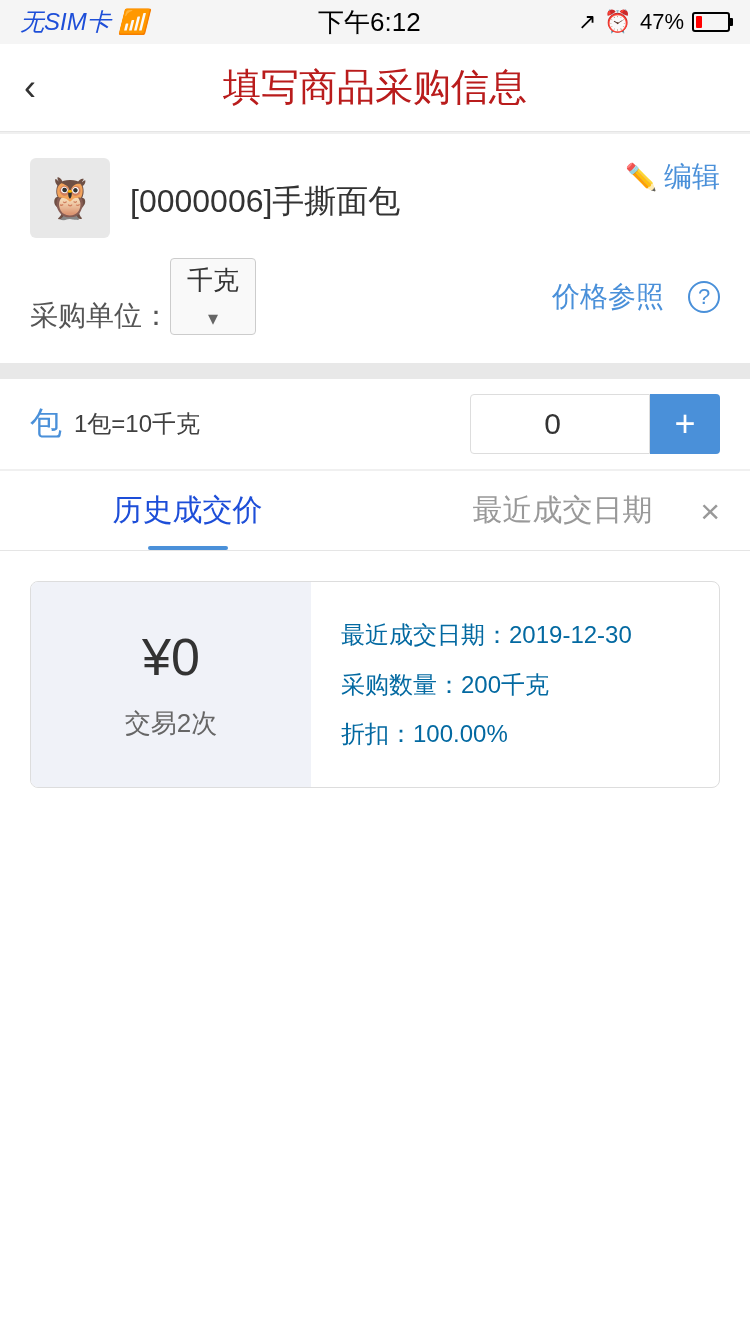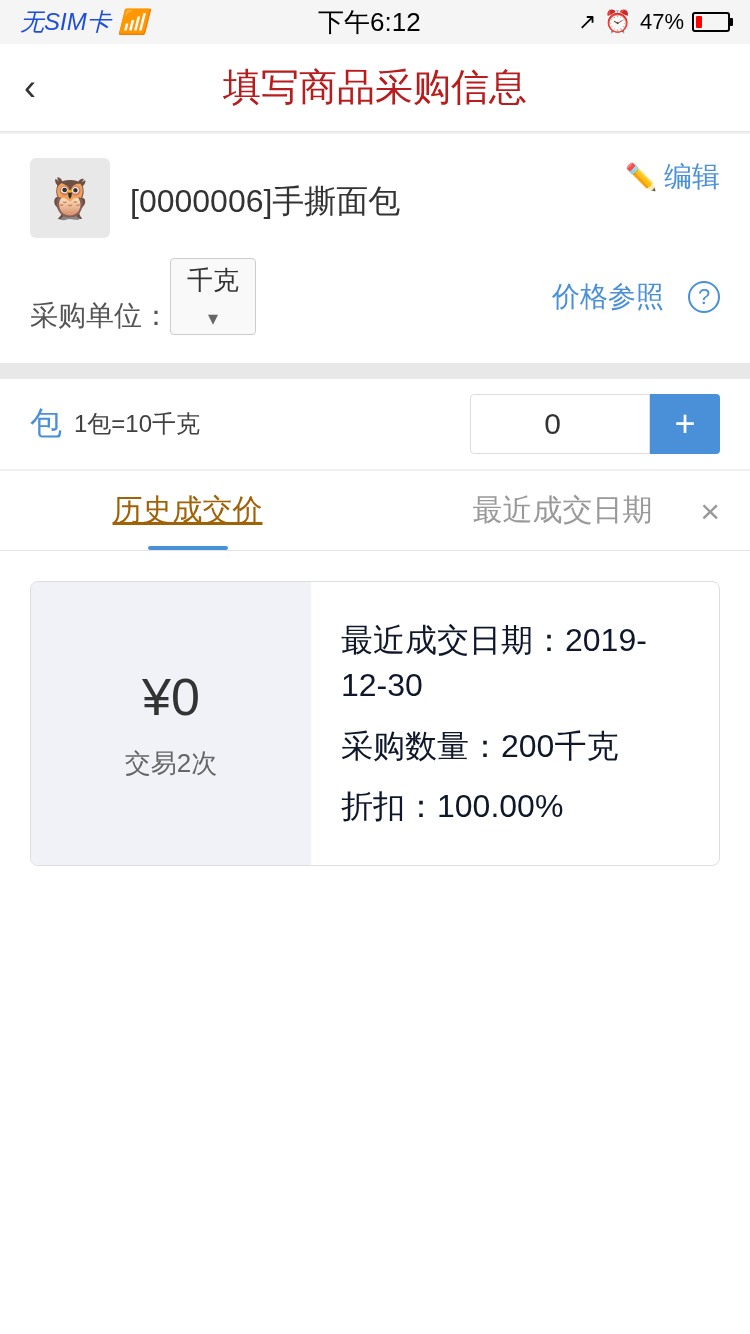--- a/index.html
+++ b/index.html
@@ -279,22 +279,21 @@
       justify-content: center;
       height: 100%;
       cursor: pointer;
       position: relative;
     }
     .tab-label {
       font-size: 30px;
       color: #999;
     }
     .tab-label.active {
-      color: #a16207;
-      text-decoration: underline;
+      color: #1d4ed8;
     }
     .tab-underline {
       position: absolute;
       bottom: 0;
       left: 50%;
       transform: translateX(-50%);
       width: 80px;
       height: 4px;
       background: #4a90d9;
       border-radius: 2px;
@@ -343,22 +342,22 @@
       margin-top: 19px;
     }
     .price-card-right {
       flex: 1;
       padding: 36px 30px;
       display: flex;
       flex-direction: column;
       gap: 16px;
     }
     .price-detail-row {
-      font-size: 32px;
-      color: #0f172a;
+      font-size: 24px;
+      color: #0369a1;
       line-height: 1.4;
     }
 
     
     .page-body {
       min-height: 700px;
       background: #fff;
     }
   </style>
 </head>

